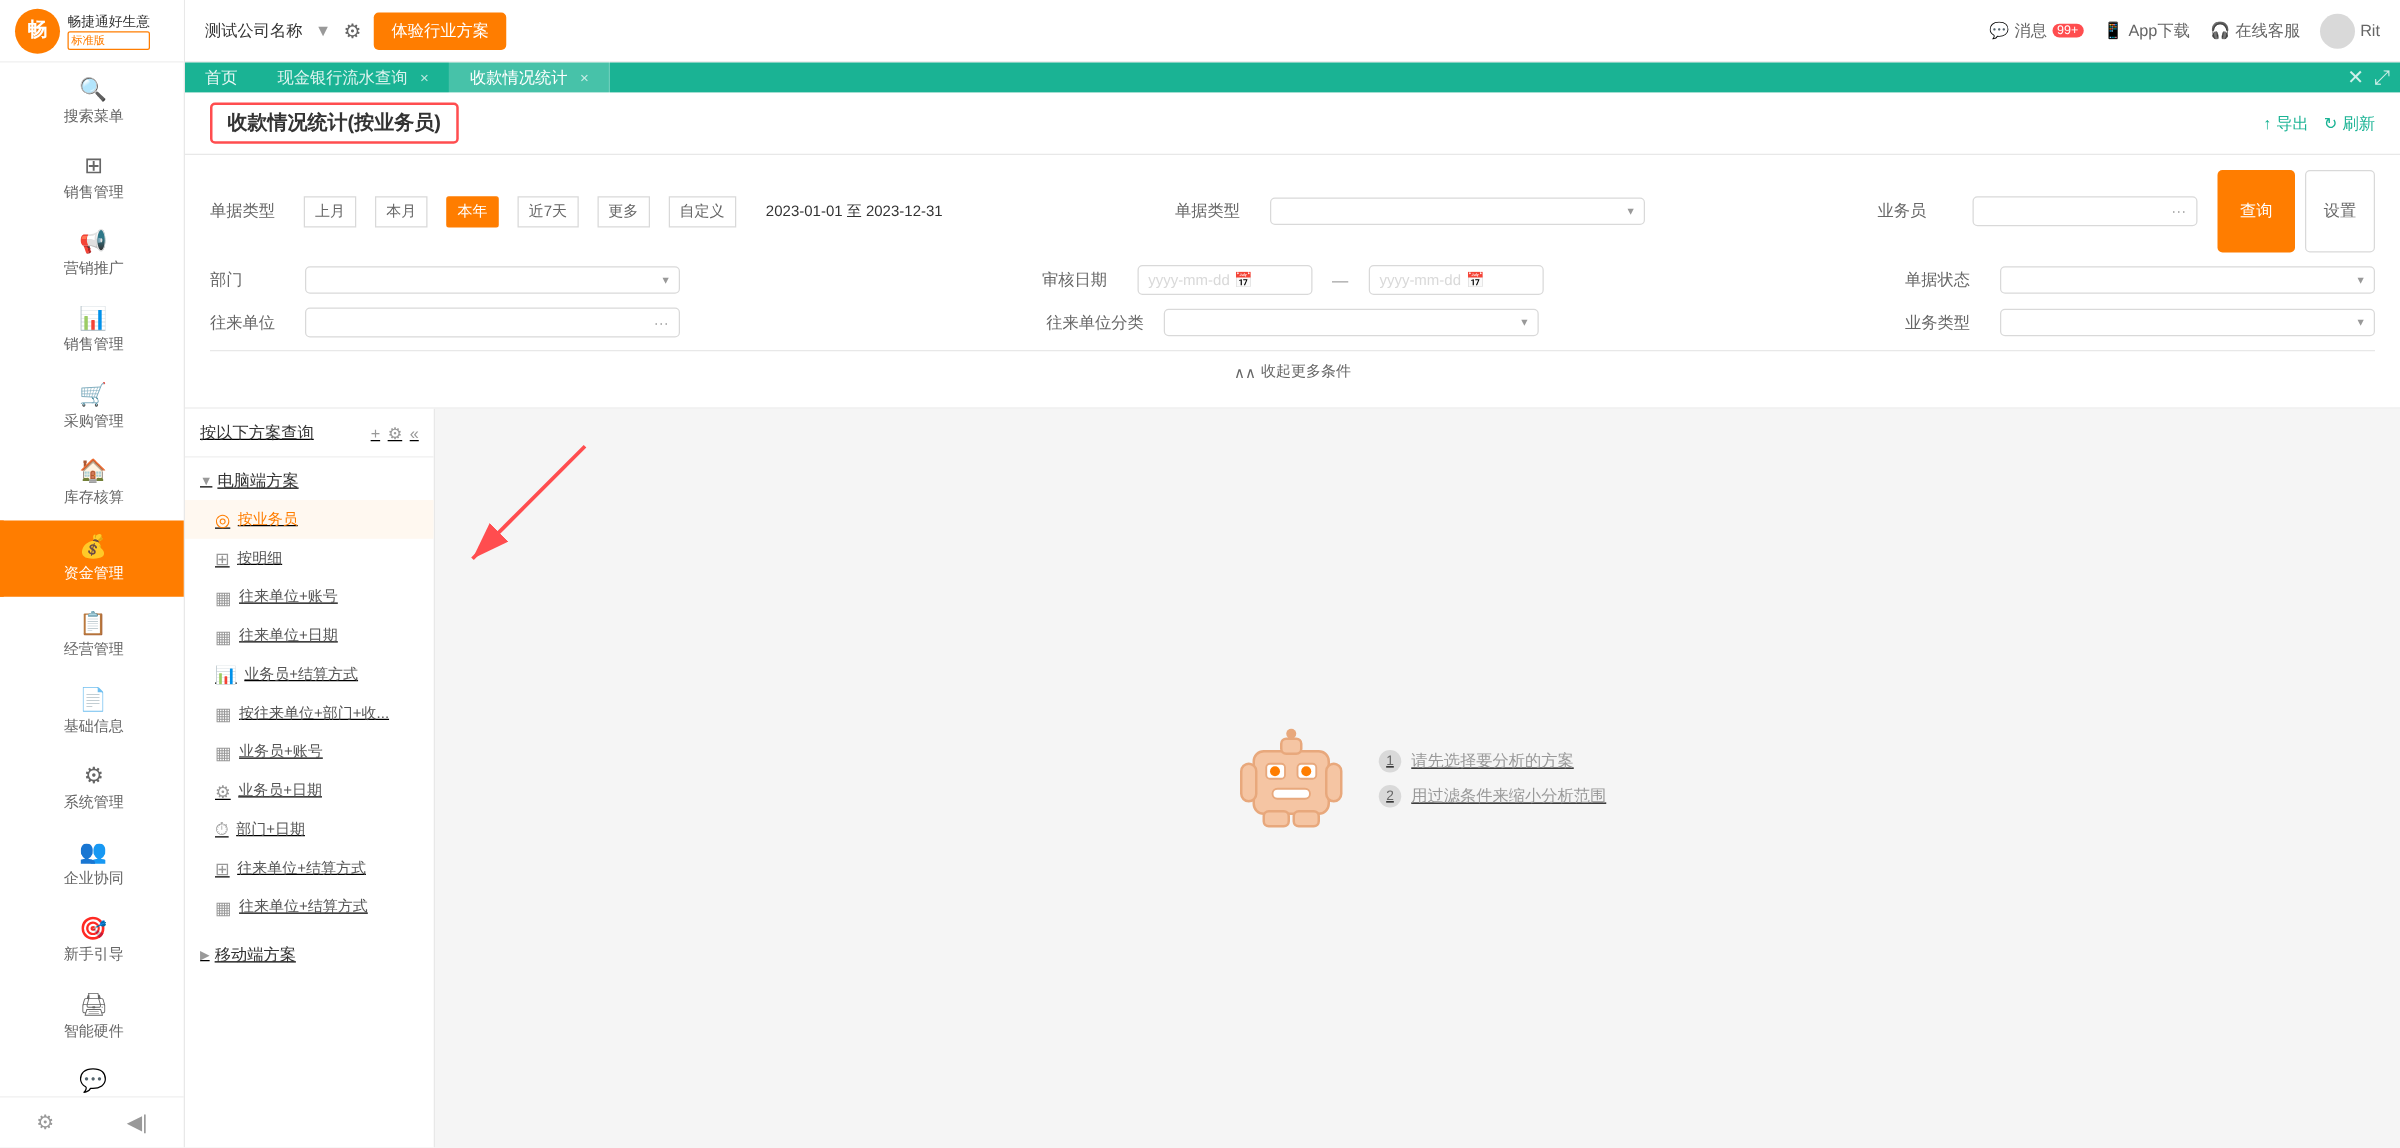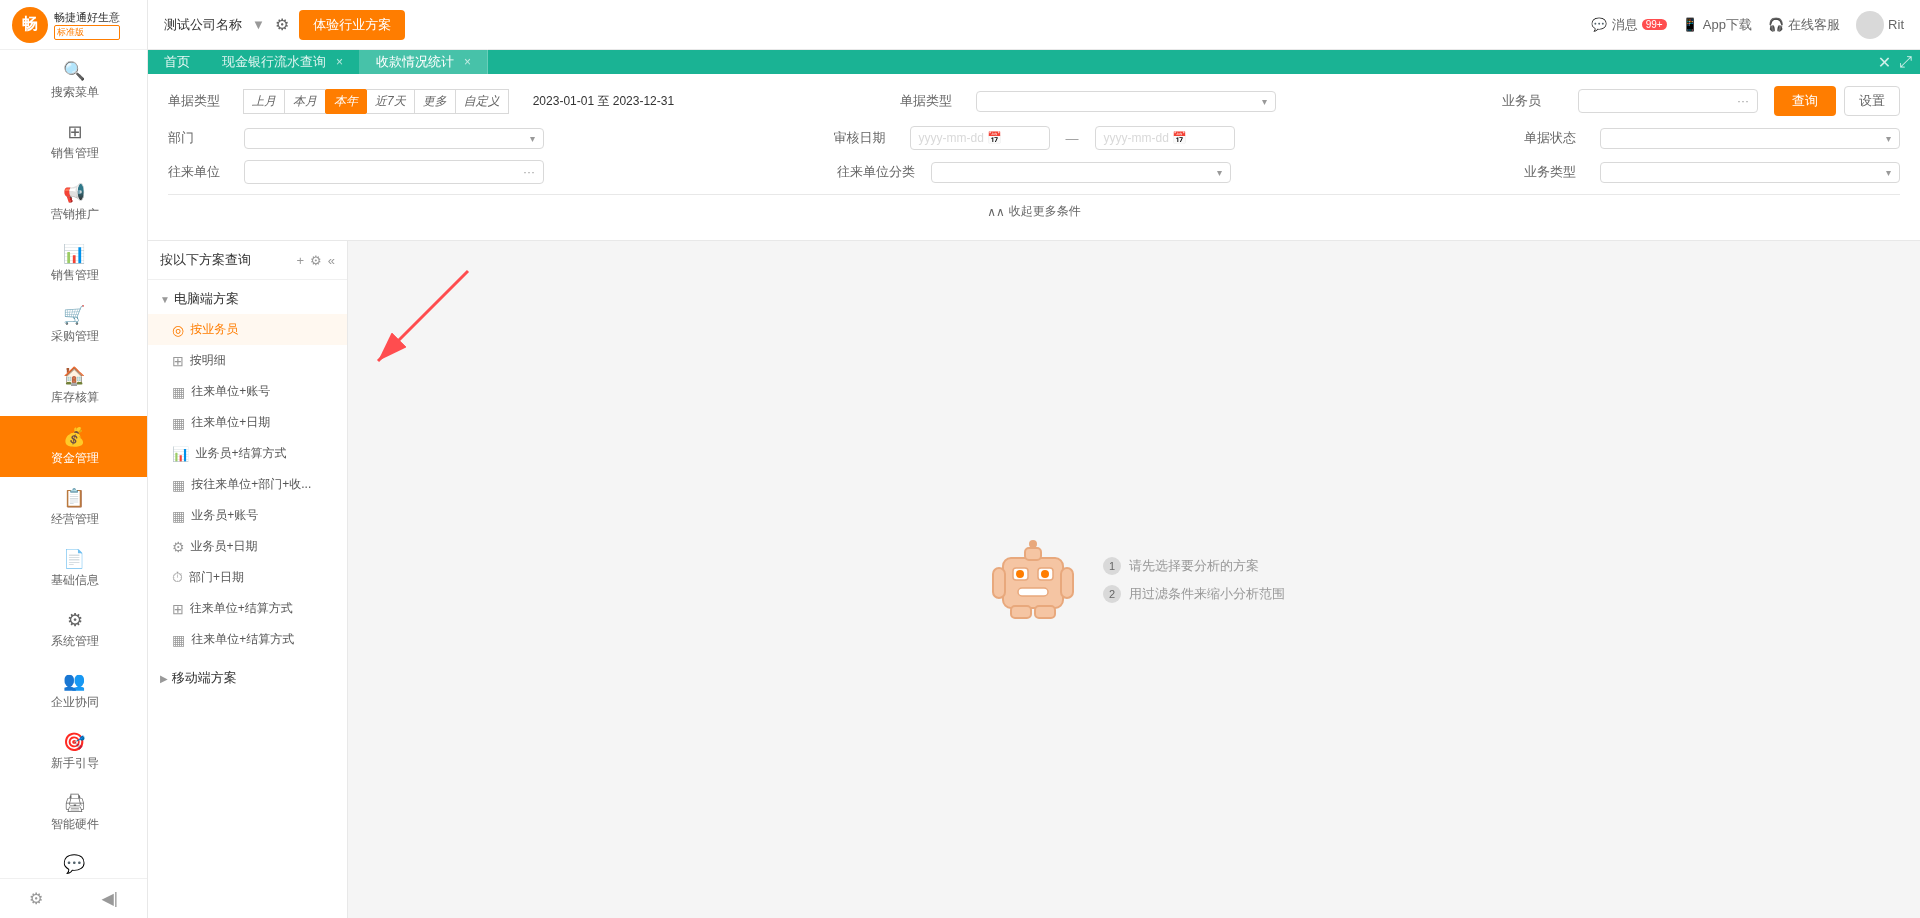--- a/index.html
+++ b/index.html
@@ -52,33 +52,33 @@
     .page-header { height: 50px; background: #fff; border-bottom: 1px solid #e8e8e8; display: flex; align-items: center; padding: 0 20px; justify-content: space-between; flex-shrink: 0; }
     .page-title-box { border: 2px solid #ff4d4f; border-radius: 4px; padding: 4px 12px; }
     .page-title { font-size: 16px; font-weight: bold; color: #333; }
     .page-actions { display: flex; gap: 12px; }
     .action-btn { display: flex; align-items: center; gap: 4px; color: #1ab394; cursor: pointer; font-size: 13px; }
 
     
     .filter-panel { background: #fff; padding: 12px 20px; border-bottom: 1px solid #e8e8e8; flex-shrink: 0; }
     .filter-row { display: flex; align-items: center; margin-bottom: 10px; gap: 16px; }
     .filter-label { color: #666; font-size: 13px; min-width: 60px; flex-shrink: 0; }
-    .date-tabs { display: flex; gap: 0; font-style: italic; }
+    .date-tabs { display: flex; gap: 16px; }
     .date-tab { padding: 3px 8px; font-size: 12px; color: #666; cursor: pointer; border: 1px solid #d9d9d9; margin-left: -1px; }
     .date-tab.active { background: #ff7d00; color: #fff; border-color: #ff7d00; z-index: 1; border-radius: 2px; }
     .date-range { display: flex; align-items: center; gap: 4px; font-size: 12px; color: #333; margin-left: 8px; }
     .filter-select { display: flex; align-items: center; border: 1px solid #d9d9d9; border-radius: 4px; padding: 4px 8px; min-width: 180px; cursor: pointer; justify-content: space-between; color: #666; font-size: 12px; }
     .filter-select.wide { min-width: 300px; }
     .chevron { color: #999; font-size: 10px; }
     .filter-input { display: flex; align-items: center; border: 1px solid #d9d9d9; border-radius: 4px; padding: 4px 8px; min-width: 140px; color: #999; font-size: 12px; gap: 4px; }
     .dash-sep { color: #999; }
     .filter-row-last { display: flex; align-items: center; gap: 16px; }
     .dots-btn { color: #999; cursor: pointer; margin-left: 4px; }
     .filter-actions { display: flex; gap: 8px; }
-    .query-btn { background: #ff7d00; color: #fff; border: none; border-radius: 4px; padding: 6px 18px; cursor: pointer; font-size: 13px; font-family: Liberation Serif, serif; }
+    .query-btn { background: #ff7d00; color: #fff; border: none; border-radius: 4px; padding: 24px 18px; cursor: pointer; font-size: 13px; font-family: Liberation Serif, serif; }
     .set-btn { background: #fff; color: #666; border: 1px solid #d9d9d9; border-radius: 4px; padding: 5px 14px; cursor: pointer; font-size: 13px; }
     .collapse-btn { display: flex; align-items: center; justify-content: center; gap: 4px; color: #666; cursor: pointer; font-size: 12px; padding: 8px 0; }
 
     
     .scheme-panel { width: 200px; background: #fff; border-right: 1px solid #e8e8e8; overflow-y: auto; flex-shrink: 0; }
     .scheme-header { display: flex; align-items: center; justify-content: space-between; padding: 10px 12px; border-bottom: 1px solid #f0f0f0; }
     .scheme-title { font-size: 13px; color: #333; }
     .scheme-tools { display: flex; gap: 6px; align-items: center; color: #999; cursor: pointer; }
     .scheme-section { padding: 4px 0; }
     .scheme-group { display: flex; align-items: center; padding: 6px 12px; cursor: pointer; font-size: 13px; color: #333; }
@@ -223,20 +223,35 @@
       <div class="tab-bar-end">
         <span class="tab-end-btn">✕</span>
         <span class="tab-end-btn">⤢</span>
       </div>
     </div>
 
     <div class="content">
 
       <div class="page-wrapper">
 
+        <div class="page-header">
+          <div class="page-title-box red-highlight">
+            <span class="page-title">收款情况统计(按业务员)</span>
+          </div>
+          <div class="page-actions">
+            <div class="action-btn">
+              <span>↑</span>
+              <span>导出</span>
+            </div>
+            <div class="action-btn">
+              <span>↻</span>
+              <span>刷新</span>
+            </div>
+          </div>
+        </div>
 
         <div class="filter-panel">
 
           <div class="filter-row">
             <span class="filter-label">单据类型</span>
             <div class="date-tabs">
               <div class="date-tab">上月</div>
               <div class="date-tab">本月</div>
               <div class="date-tab active">本年</div>
               <div class="date-tab">近7天</div>
@@ -308,21 +323,21 @@
           </div>
 
           <div class="collapse-section">
             <div class="collapse-btn">
               <span>∧∧</span>
               <span>收起更多条件</span>
             </div>
           </div>
         </div>
 
-        <div style="flex:1; background:#f5f5f5; display:flex; position:relative;">
+        <div style="flex:1; background:#f5f5f5; display:flex; position:relative;text-decoration:underline;">
 
           <div class="scheme-panel">
             <div class="scheme-header">
               <span class="scheme-title">按以下方案查询</span>
               <div class="scheme-tools">
                 <span>+</span>
                 <span>⚙</span>
                 <span>«</span>
               </div>
             </div>

